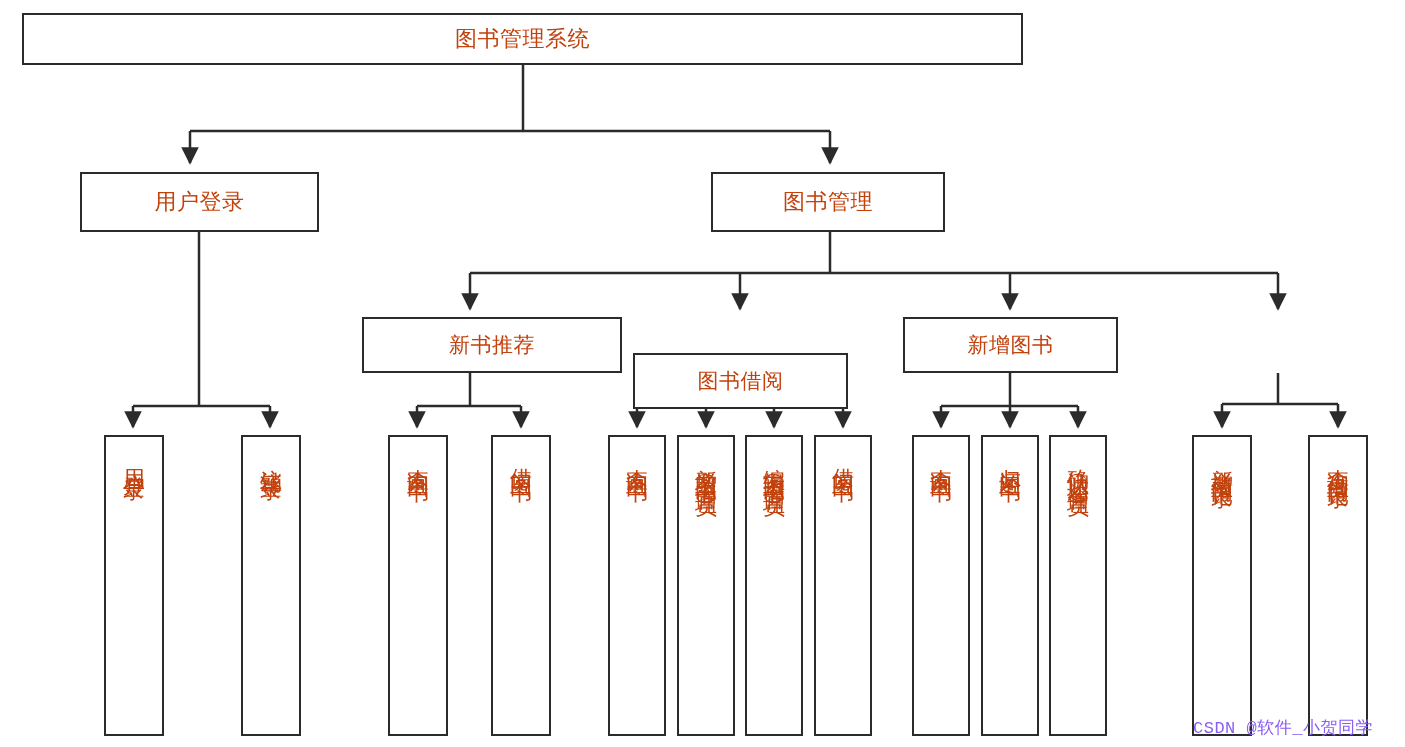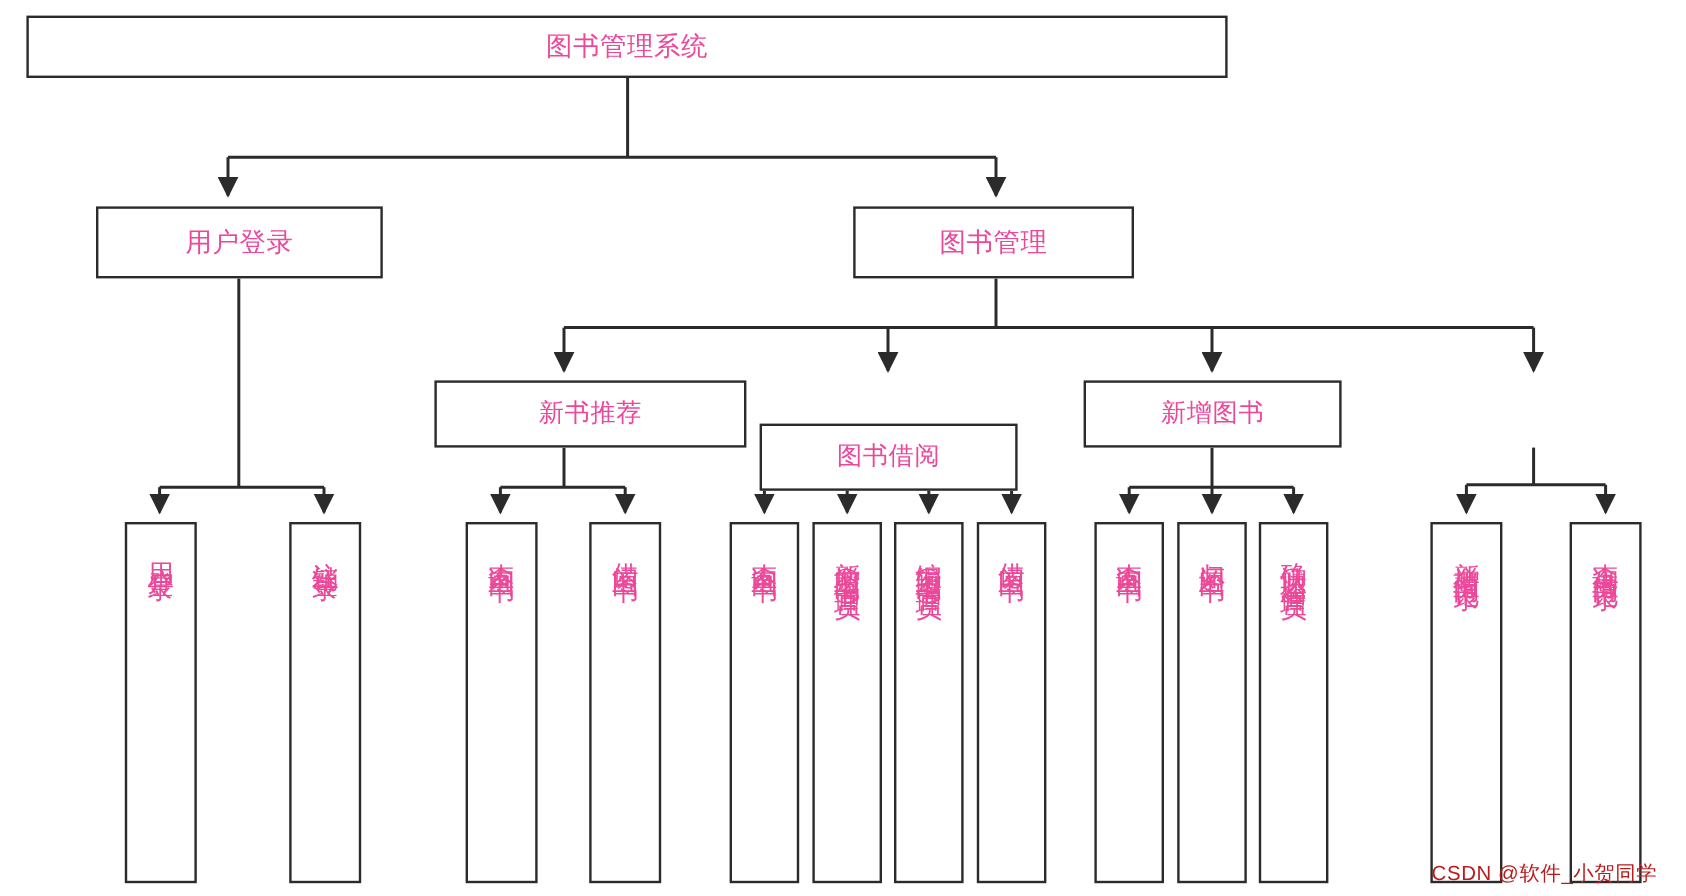--- a/index.html
+++ b/index.html
@@ -28,21 +28,21 @@
     position: absolute;
     box-sizing: border-box;
     background: #ffffff;
     border: 2.5px solid #2b2b2b;
     display: flex;
     align-items: center;
     justify-content: center;
     z-index: 2;
   }
   .node .label {
-    color: #ec4899;
+    color: #c2410c;
     font-size: 21px;
     line-height: 1.18;
     letter-spacing: 0.5px;
     white-space: nowrap;
     text-align: center;
   }
   .node.vertical {
     align-items: flex-start;
     padding-top: 14px;
   }
@@ -52,26 +52,27 @@
     -webkit-writing-mode: vertical-rl;
     letter-spacing: 4px;
     font-size: 22px;
     white-space: nowrap;
   }
   .node.lvl0 .label { font-size: 22px; }
   .node.lvl1 .label { font-size: 22px; }
   .node.lvl2 .label { font-size: 21px; }
   .watermark {
     position: absolute;
-    color: #b91c1c;
+    color: #8b5cf6;
     font-size: 17px;
     letter-spacing: 0.5px;
     white-space: nowrap;
     z-index: 5;
     pointer-events: none;
+    font-family: Liberation Mono, monospace;
   }
 </style>
 </head>
 <body>
 
 <div id="diagram-root">
 
   <svg class="edges" viewBox="0 0 1405 747">
     <defs>
       <marker id="arrow" viewBox="0 0 10 10" refX="9" refY="5" markerWidth="7" markerHeight="7" orient="auto-start-reverse">

